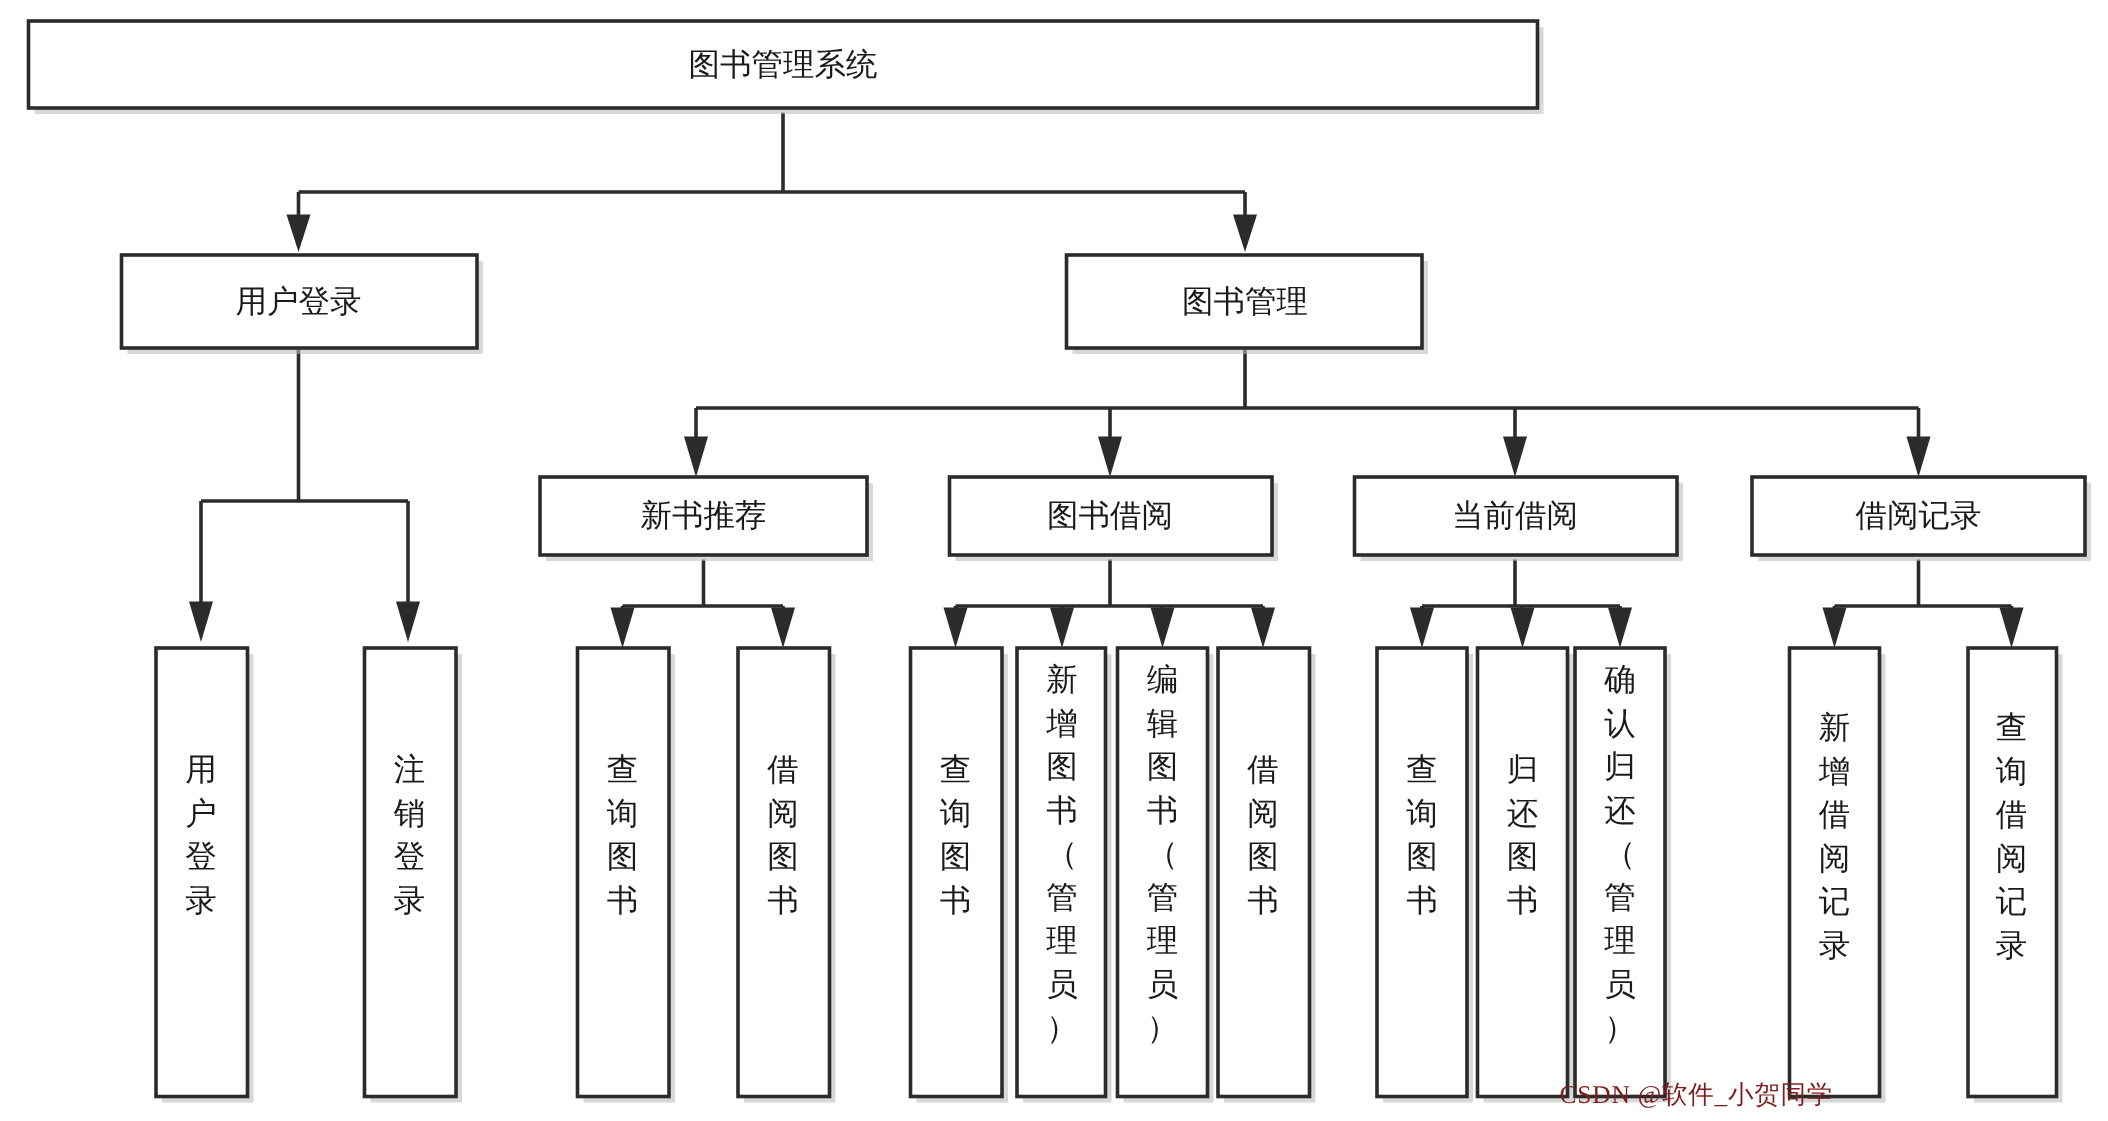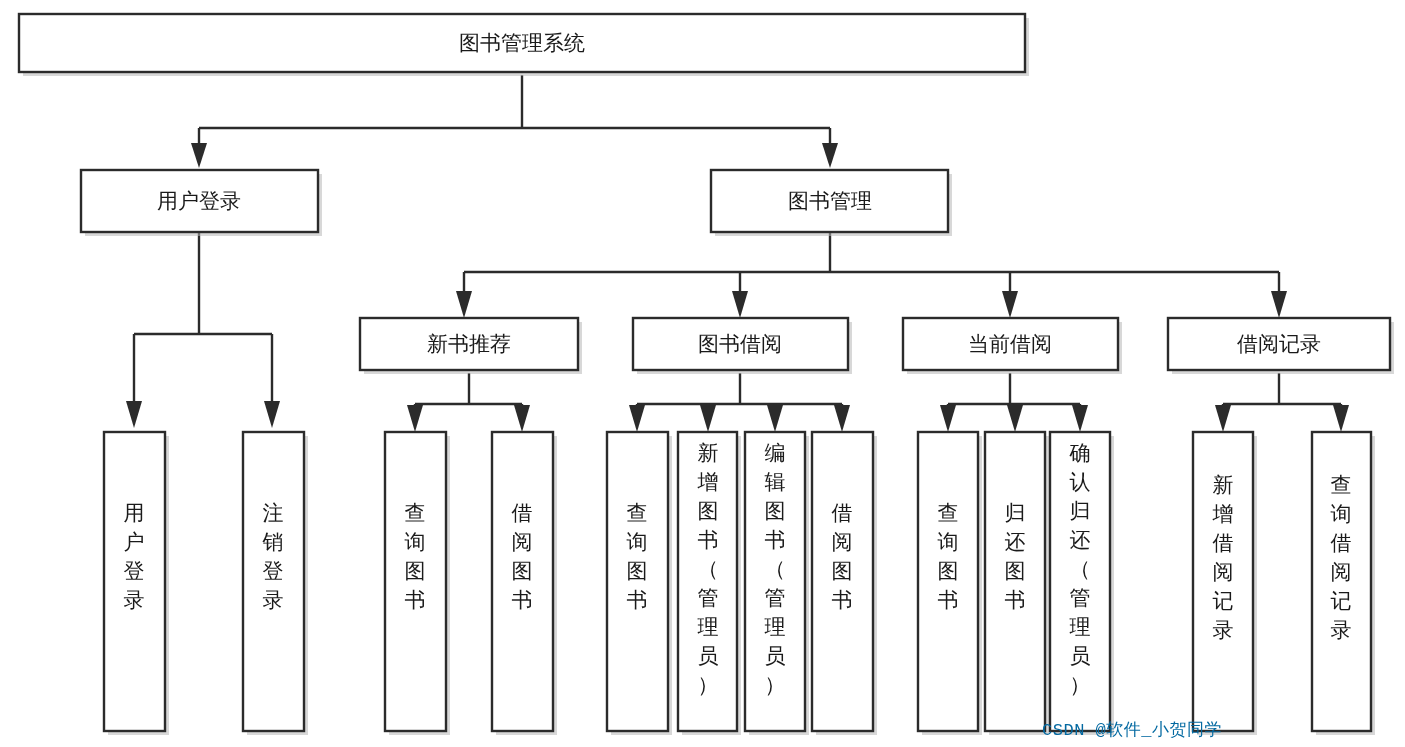--- a/index.html
+++ b/index.html
@@ -56,23 +56,23 @@
   .node-label-v {
     fill: #1a1a1a;
     font-family: "DejaVu Sans", "Liberation Sans", sans-serif;
     font-size: 21px;
     text-anchor: middle;
   }
   .watermark-text {
     position: absolute;
     right: 10px;
     bottom: 6px;
-    color: #0369a1;
+    color: #7f1d1d;
     font-size: 17px;
-    font-family: Liberation Mono, monospace;
+    font-family: Liberation Serif, serif;
     white-space: nowrap;
     letter-spacing: 0.5px;
     pointer-events: none;
   }
 </style>
 </head>
 <body>
 
 <div id="diagram-root">
 

